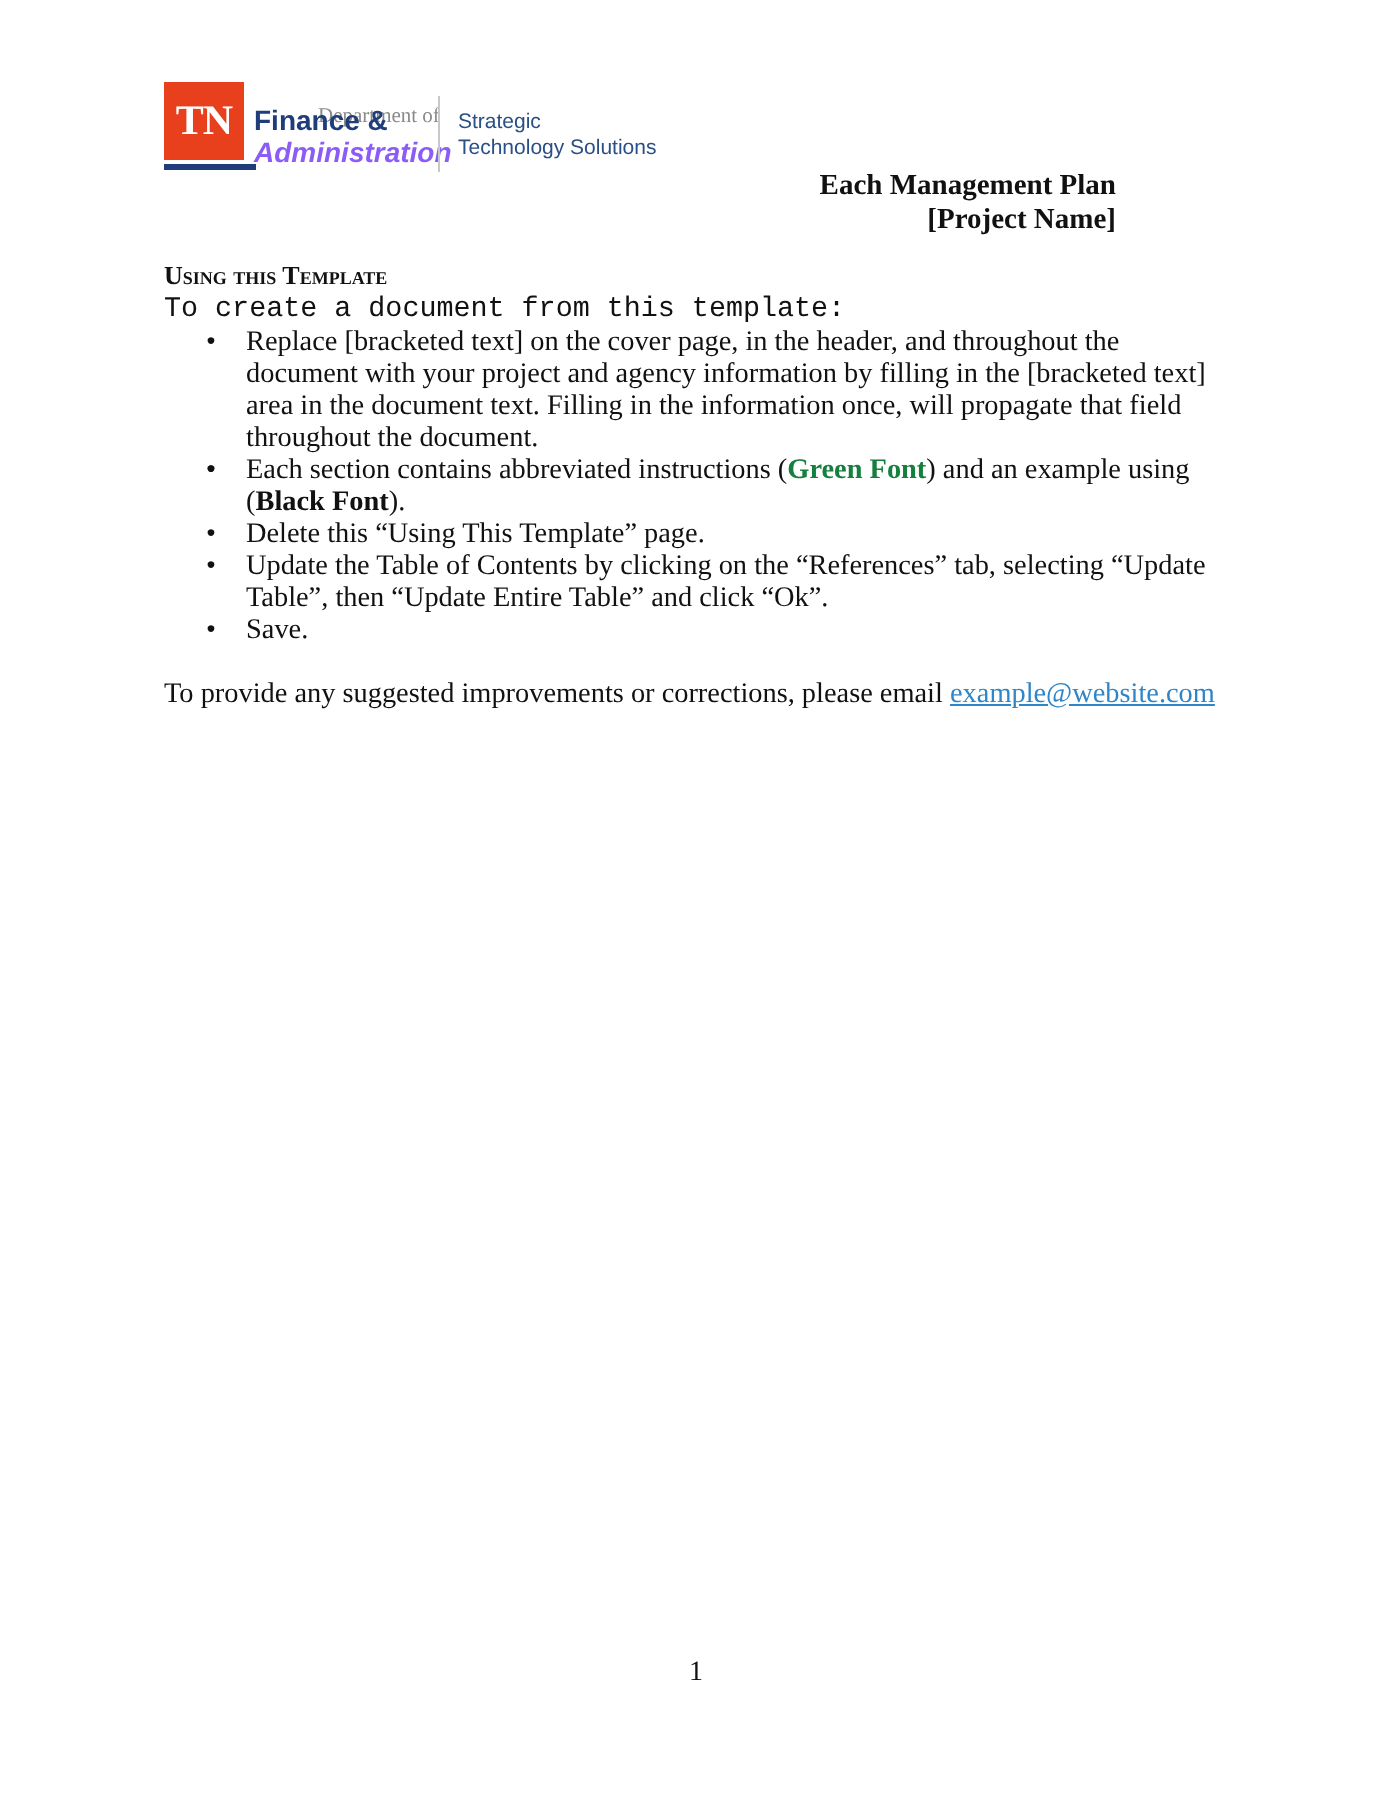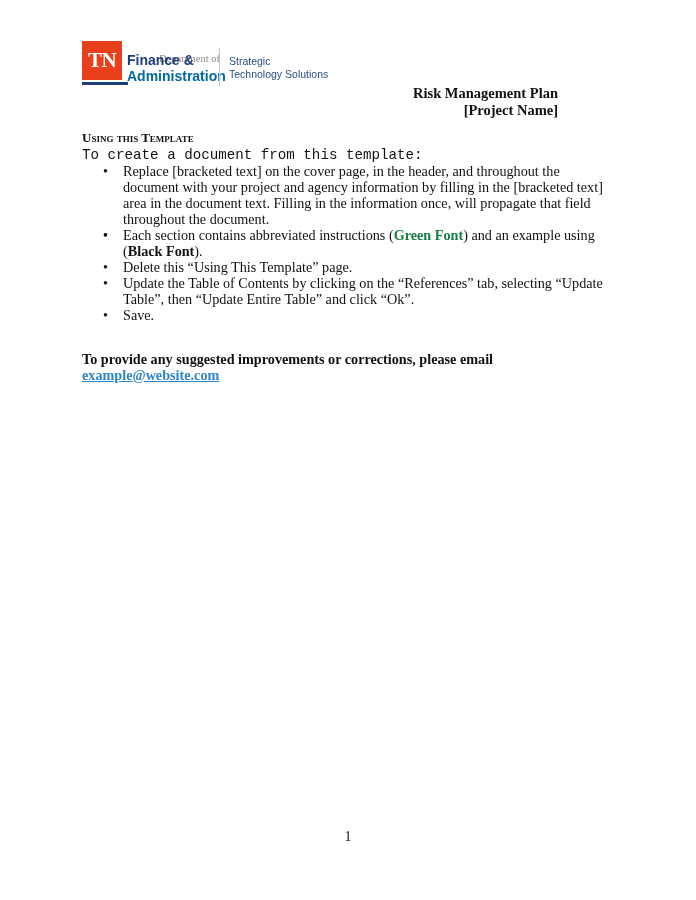--- a/index.html
+++ b/index.html
@@ -68,23 +68,24 @@
     color: #1f3d7a;
     line-height: 16px;
     white-space: nowrap;
   }
   .logo-admin {
     position: absolute;
     left: 45px; top: 27px;
     font-family: "Liberation Sans", sans-serif;
     font-weight: bold;
     font-size: 14px;
-    color: #0369a1;
+    color: #8b5cf6;
     line-height: 17px;
     white-space: nowrap;
+    font-style: italic;
   }
   .logo-divider {
     position: absolute;
     left: 137px; top: 7px;
     width: 1px; height: 38px;
     background: #c8c8c8;
   }
   .logo-sts {
     position: absolute;
     left: 147px; top: 14px;
@@ -135,21 +136,21 @@
     padding-left: 41px;
     margin: 0;
   }
   ul.steps li .bullet {
     position: absolute;
     left: 21px;
     top: 0;
   }
   .green { color: #15803d; font-weight: bold; }
   .bold { font-weight: bold; }
-  .para-email { margin-top: 28px; font-weight: bold; }
+  .para-email { margin-top: 16px; }
   a.email {
     color: #2e86c8;
     text-decoration: underline;
   }
 
   .page-number {
     position: absolute;
     left: 0; width: 696px;
     top: 829px;
     text-align: center;
@@ -168,21 +169,21 @@
     <div class="logo-finance">Finance &amp;</div>
     <div class="logo-admin">Administration</div>
     <div class="logo-divider"></div>
     <div class="logo-sts">
       <div>Strategic</div>
       <div>Technology Solutions</div>
     </div>
   </div>
 
   <div class="doc-header">
-    <div>Risk Management Plan</div>
+    <div>Each Management Plan</div>
     <div>[Project Name]</div>
   </div>
 
   <div class="content">
     <div class="section-title">Using this Template</div>
     <p class="para-create">To create a document from this template:</p>
 
     <ul class="steps">
       <li>
         <span class="bullet">•</span>

